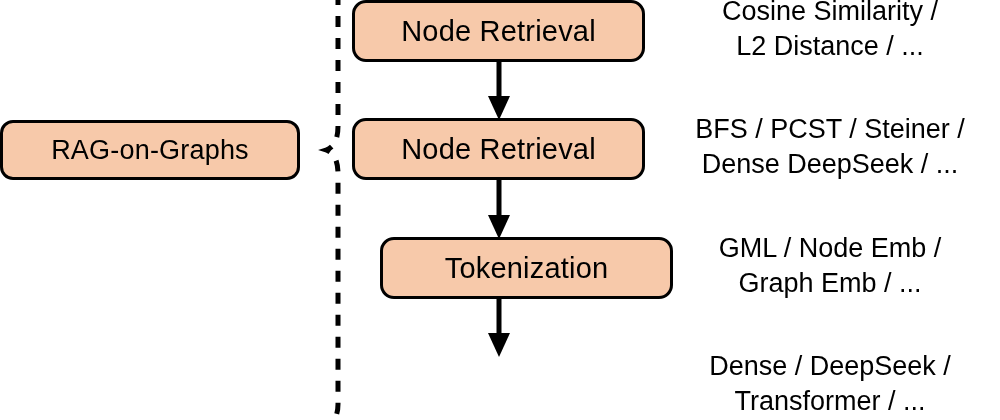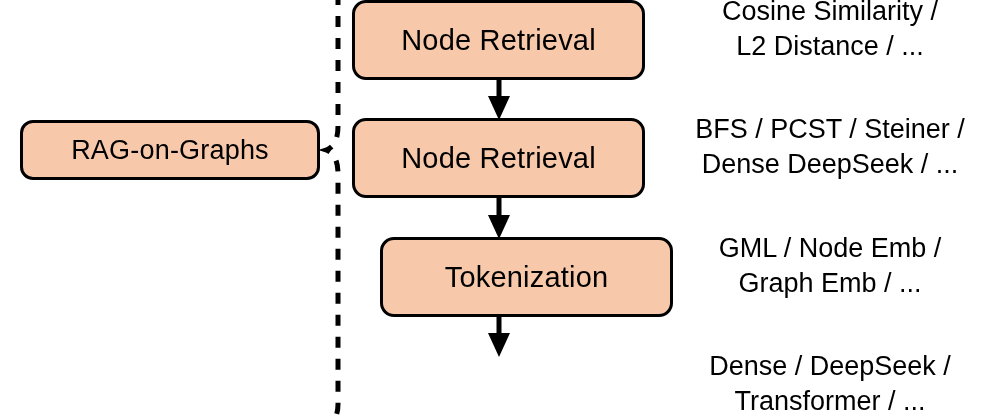--- a/index.html
+++ b/index.html
@@ -31,32 +31,32 @@
     align-items: center;
     justify-content: center;
     color: #000000;
     font-size: 29px;
     line-height: 1;
     white-space: nowrap;
     letter-spacing: 0.2px;
   }
 
   .category-box {
-    left: 20px;
+    left: 0;
     top: 120px;
     width: 300px;
     height: 60px;
     border-radius: 13px;
     font-size: 27px;
   }
 
   .stage-box {
     left: 352px;
     width: 293px;
-    height: 80px;
+    height: 62px;
   }
   .stage-1 { top: 0px; }
   .stage-2 { top: 118px; }
   .stage-3 { top: 237px; margin-left: 28px; }
   .stage-4 { top: 355px; }
 
   
   .method-text {
     position: absolute;
     left: 660px;

